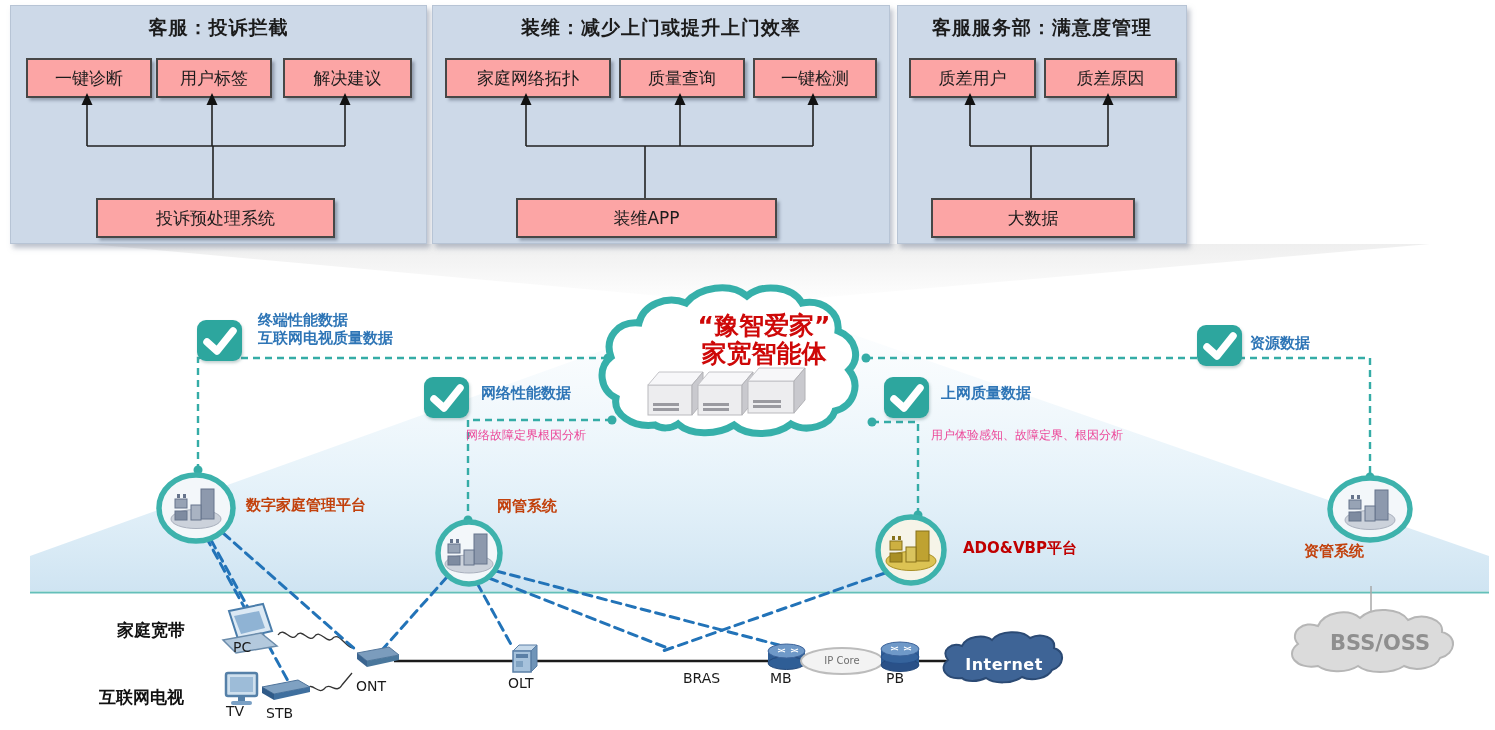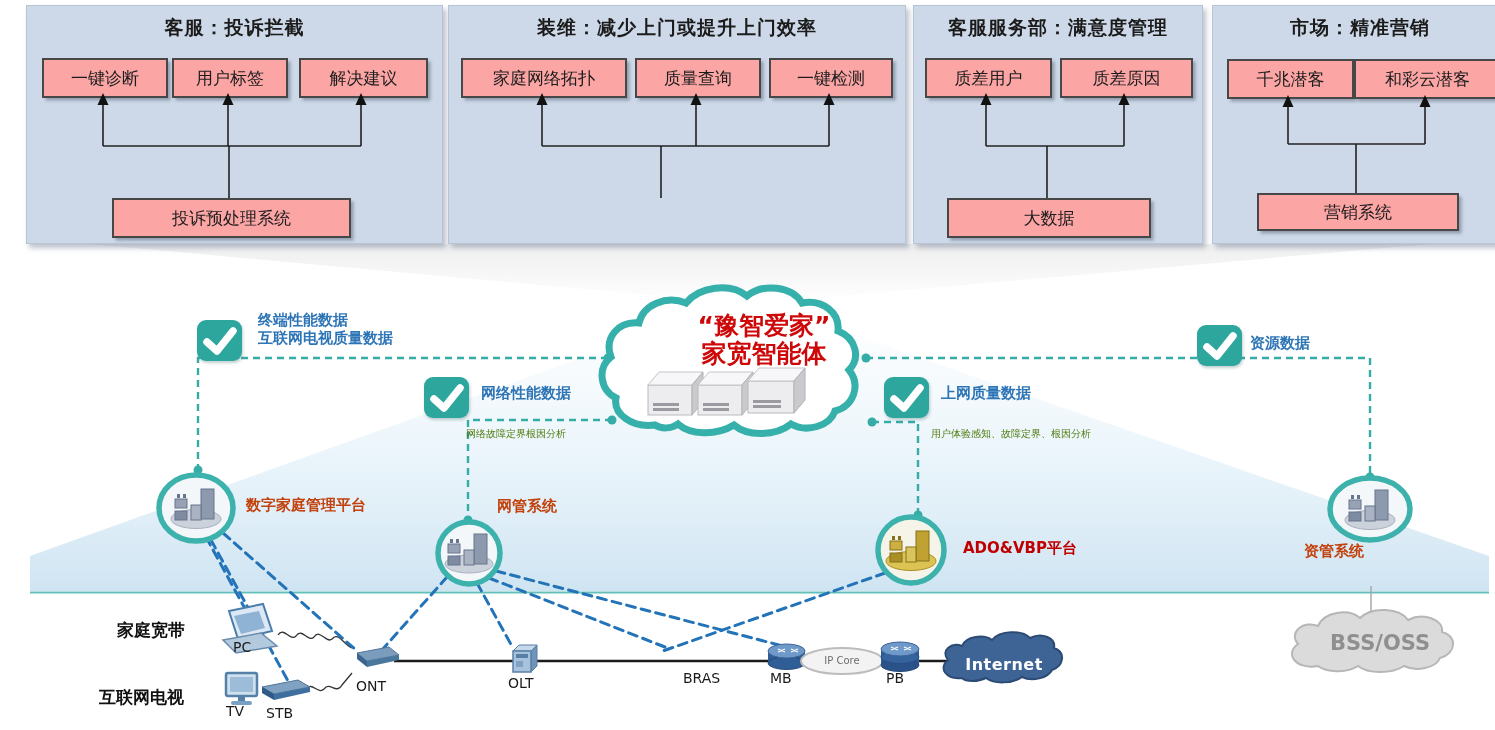--- a/index.html
+++ b/index.html
@@ -1,33 +1,33 @@
 <!DOCTYPE html>
 <html><head>
 <meta charset="utf-8">
 <style>
   html,body{margin:0;padding:0;background:#fff;}
   #canvas{position:relative;width:1495px;height:730px;background:#ffffff;overflow:hidden;
           font-family:"DejaVu Sans","Liberation Sans",sans-serif;}
   svg{display:block;}
   #bg-svg{position:absolute;left:0;top:0;z-index:1;}
   .panel{position:absolute;background:#cdd9e8;border:1px solid #b7c4d5;
-         box-shadow:3px 4px 5px rgba(125,135,155,.5);z-index:3;margin-left:16px;}
+         box-shadow:3px 4px 5px rgba(125,135,155,.5);z-index:3;}
   .panel-title{position:absolute;top:9px;left:0;right:0;text-align:center;
                font-size:19px;font-weight:bold;color:#1b1b1b;letter-spacing:1px;}
   .fbox,.sbox{position:absolute;height:36px;background:#fca5a5;border:2px solid #474747;
               box-shadow:2.5px 2.5px 3px rgba(95,105,125,.55);
               display:flex;align-items:center;justify-content:center;
               font-size:17px;color:#1c1c1c;white-space:nowrap;}
   .conn{position:absolute;left:0;top:0;}
   .check{position:absolute;width:45px;height:41px;background:#2da69e;border-radius:9px;
          box-shadow:1px 2px 3px rgba(80,120,120,.35);z-index:4;}
   .lbl{position:absolute;z-index:5;white-space:nowrap;}
   .feed-lbl{font-size:15px;font-weight:bold;color:#2e75b6;}
-  .note-lbl{font-size:10px;color:#4d7c0f;}
+  .note-lbl{font-size:12px;color:#ec4899;}
   .plat-lbl{font-size:15px;font-weight:bold;color:#c2410c;}
   .plat-lbl.red{color:#c00000;}
   .cloud-title{position:absolute;left:664px;width:200px;text-align:center;z-index:5;
                font-size:25px;font-weight:bold;color:#ce0808;line-height:27px;}
   .seg-lbl{font-size:17px;font-weight:bold;color:#111;}
   .dev-lbl{font-size:14px;color:#1a1a1a;text-align:center;}
   .ipcore-lbl{font-size:10px;color:#6e6e6e;text-align:center;width:56px;}
   .internet-lbl{font-size:16px;font-weight:bold;color:#ffffff;text-align:center;width:92px;letter-spacing:.5px;}
   .bss-lbl{font-size:21px;font-weight:bold;color:#8f8f8f;}
 </style>
@@ -235,51 +235,41 @@
       <polygon points="195.5,99 206.5,99 201,87" fill="#111"></polygon>
       <polygon points="328.5,99 339.5,99 334,87" fill="#111"></polygon>
     </svg>
   </div>
 
   <div class="panel" style="left:432px;top:5px;width:456px;height:237px">
     <div class="panel-title">装维：减少上门或提升上门效率</div>
     <div class="fbox" style="left:12px;top:52px;width:162px">家庭网络拓扑</div>
     <div class="fbox" style="left:186px;top:52px;width:122px">质量查询</div>
     <div class="fbox" style="left:320px;top:52px;width:120px">一键检测</div>
+    <div class="sbox" style="left:83px;top:192px;width:257px">装维APP</div>
     <svg class="conn" width="456" height="237">
       <path d="M212,192 V140 M93,140 H380 M93,140 V99 M247,140 V99 M380,140 V99" stroke="#222" stroke-width="1.6" fill="none"></path>
       <polygon points="87.5,99 98.5,99 93,87" fill="#111"></polygon>
       <polygon points="241.5,99 252.5,99 247,87" fill="#111"></polygon>
       <polygon points="374.5,99 385.5,99 380,87" fill="#111"></polygon>
     </svg>
   </div>
 
   <div class="panel" style="left:897px;top:5px;width:288px;height:237px">
     <div class="panel-title">客服服务部：满意度管理</div>
     <div class="fbox" style="left:11px;top:52px;width:123px">质差用户</div>
     <div class="fbox" style="left:146px;top:52px;width:129px">质差原因</div>
     <div class="sbox" style="left:33px;top:192px;width:200px">大数据</div>
     <svg class="conn" width="288" height="237">
       <path d="M133,192 V140 M72,140 H210 M72,140 V99 M210,140 V99" stroke="#222" stroke-width="1.6" fill="none"></path>
       <polygon points="66.5,99 77.5,99 72,87" fill="#111"></polygon>
       <polygon points="204.5,99 215.5,99 210,87" fill="#111"></polygon>
     </svg>
   </div>
 
-  <div class="panel" style="left:1196px;top:5px;width:294px;height:237px">
-    <div class="panel-title">市场：精准营销</div>
-    <div class="fbox" style="left:14px;top:53px;width:123px">千兆潜客</div>
-    <div class="fbox" style="left:141px;top:53px;width:143px">和彩云潜客</div>
-    <div class="sbox" style="left:44px;top:187px;width:198px;height:34px">营销系统</div>
-    <svg class="conn" width="294" height="237">
-      <path d="M143,187 V138 M75,138 H212 M75,138 V101 M212,138 V101" stroke="#222" stroke-width="1.6" fill="none"></path>
-      <polygon points="69.5,101 80.5,101 75,89" fill="#111"></polygon>
-      <polygon points="206.5,101 217.5,101 212,89" fill="#111"></polygon>
-    </svg>
-  </div>
 
   <div class="check" style="left:197px;top:320px">
     <svg width="45" height="41" viewBox="0 0 45 41">
         <path d="M10 22 L20 31 L36 11" stroke="#fff" stroke-width="7.5" fill="none" stroke-linecap="round" stroke-linejoin="round"></path>
       </svg>
   </div>
   <div class="check" style="left:424px;top:377px">
     <svg width="45" height="41" viewBox="0 0 45 41">
         <path d="M10 22 L20 31 L36 11" stroke="#fff" stroke-width="7.5" fill="none" stroke-linecap="round" stroke-linejoin="round"></path>
       </svg>

